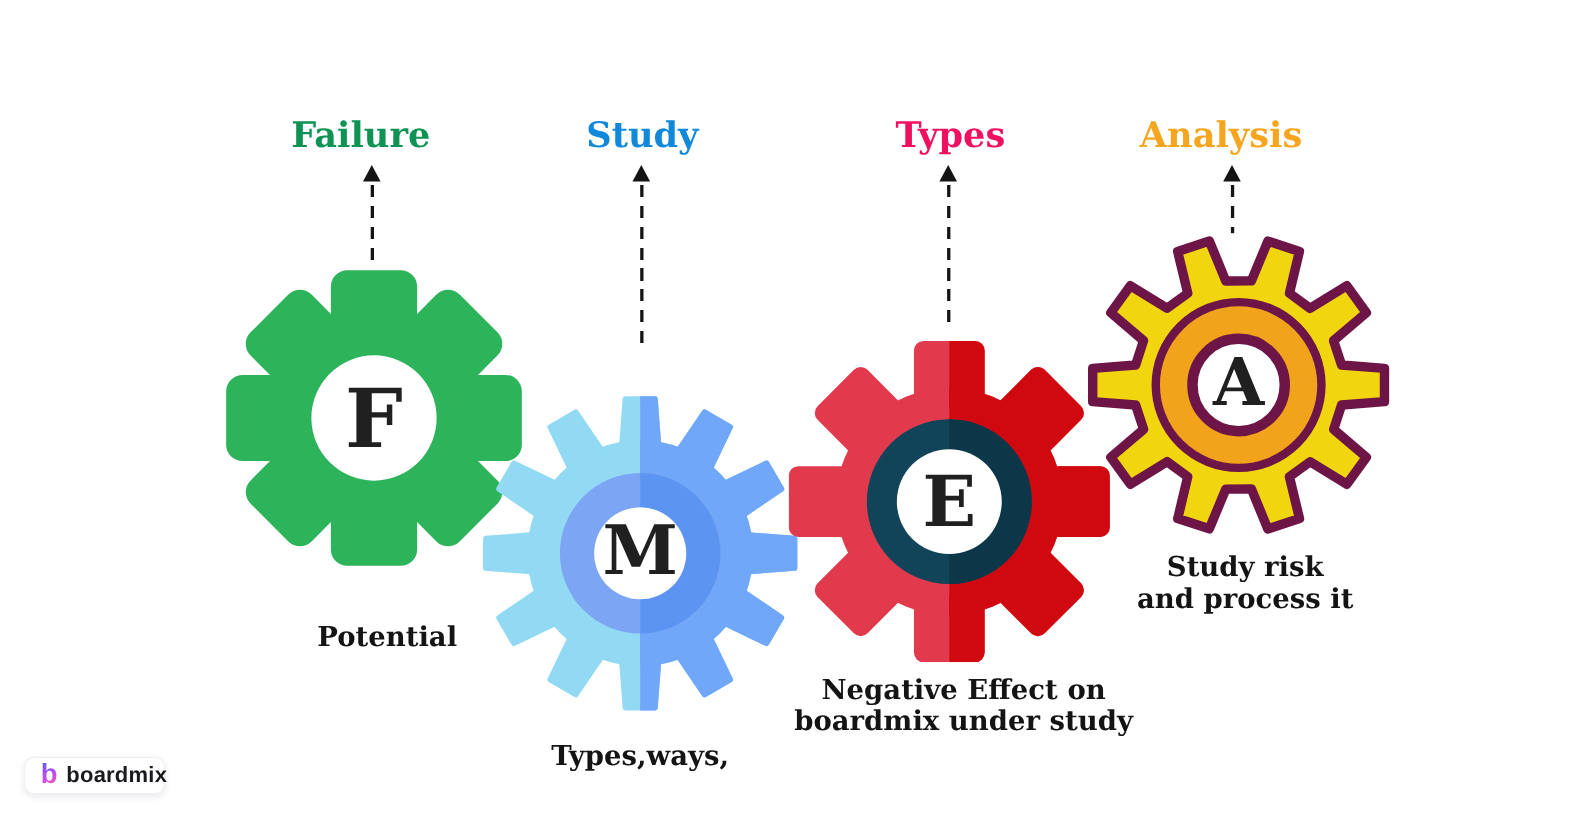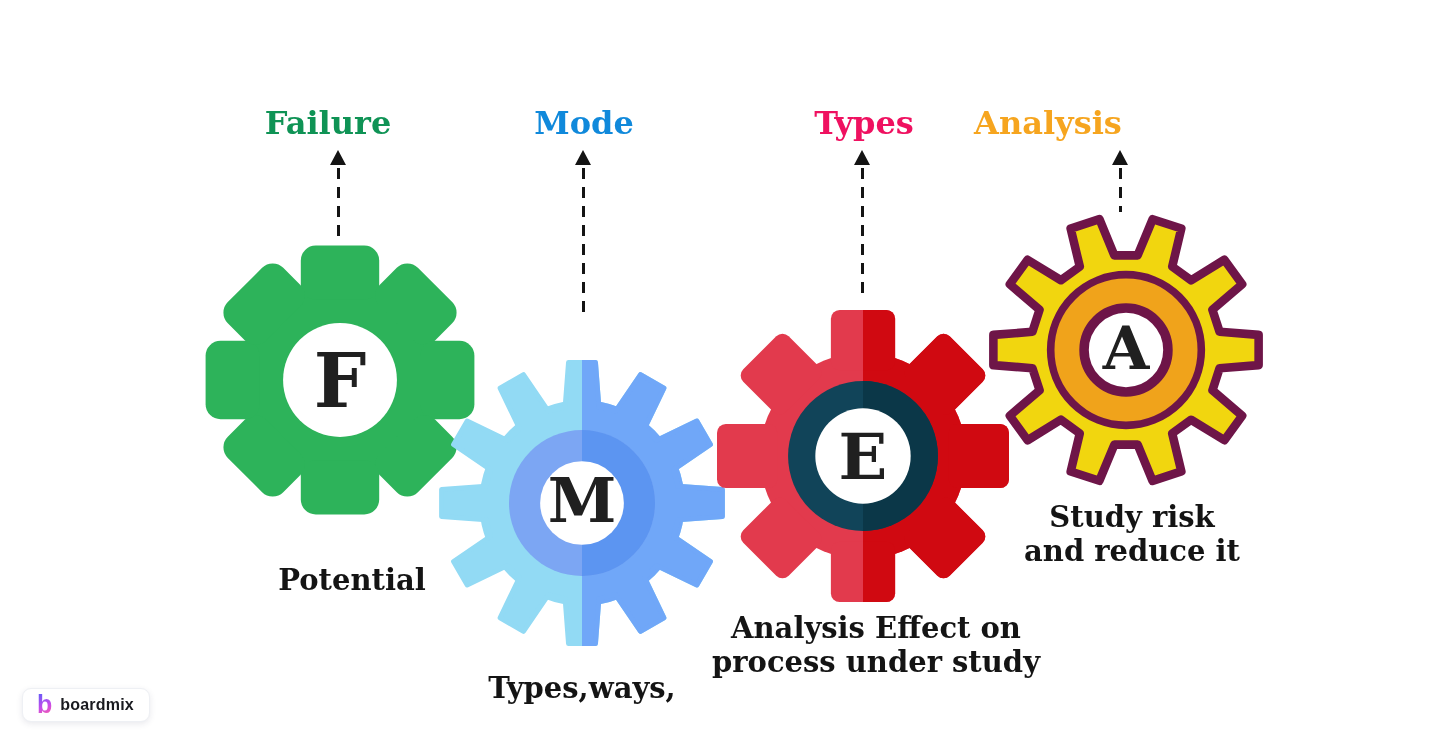--- a/index.html
+++ b/index.html
@@ -51,53 +51,53 @@
   
   .letter{
     position:absolute;transform:translate(-50%,-50%);
     font-family:"DejaVu Serif",serif;font-weight:bold;color:var(--letter);line-height:1;
     z-index:5;
   }
 
   
   .caption{
     position:absolute;transform:translateX(-50%);text-align:center;
-    font-family:"DejaVu Serif",serif;font-weight:bold;font-size:29px;line-height:1.16;
+    font-family:"DejaVu Serif",serif;font-weight:bold;font-size:25px;line-height:1.16;
     color:var(--caption);white-space:nowrap;
   }
   .caption span{display:block;}
 
   
   .badge{
     position:absolute;left:22px;top:688px;width:128px;height:34px;
     background:#ffffff;border:1px solid #eef0f4;border-radius:9px;
     box-shadow:0 2px 6px rgba(40,40,80,0.10);
     display:flex;align-items:center;gap:8px;padding:0 0 0 14px;box-sizing:border-box;
     cursor:pointer;
   }
   .blogo{
     font-family:"Liberation Sans",sans-serif;font-weight:800;font-size:25px;line-height:1;
     background:linear-gradient(155deg,var(--brand-grad-1) 10%,var(--brand-grad-2) 55%,var(--brand-grad-3) 90%);
     -webkit-background-clip:text;background-clip:text;color:transparent;
     transform:translateY(-1px);
   }
   .bname{
-    font-family:"Liberation Sans",sans-serif;font-weight:700;font-size:16px;
+    font-family:"Liberation Sans",sans-serif;font-weight:700;font-size:20px;
     letter-spacing:.2px;color:var(--brand-text);
   }
 </style>
 </head>
 <body>
 
 <div class="stage">
 
   <div class="title t0" style="left:328px">Failure</div>
-  <div class="title t1" style="left:584px">Mode</div>
+  <div class="title t1" style="left:584px">Study</div>
   <div class="title t2" style="left:864px">Types</div>
-  <div class="title t3" style="left:1048px">Analysis</div>
+  <div class="title t3" style="left:1110px">Analysis</div>
 
   <div class="arrow" style="left:338px;top:150px">
     <span class="head"></span>
     <span class="shaft" style="height:70px"></span>
   </div>
   <div class="arrow" style="left:583px;top:150px">
     <span class="head"></span>
     <span class="shaft" style="height:148px"></span>
   </div>
   <div class="arrow" style="left:862px;top:150px">
@@ -205,26 +205,26 @@
   <div class="letter" style="left:1126px;top:348px;font-size:60px">A</div>
 
   <div class="caption" style="left:352px;top:564px">
     <span>Potential</span>
     <span></span>
   </div>
   <div class="caption" style="left:582px;top:672px">
     <span>Types,ways,</span>
   </div>
   <div class="caption" style="left:876px;top:612px">
-    <span>Analysis Effect on</span>
-    <span>process under study</span>
+    <span>Negative Effect on</span>
+    <span>boardmix under study</span>
   </div>
   <div class="caption" style="left:1132px;top:501px">
     <span>Study risk</span>
-    <span>and reduce it</span>
+    <span>and process it</span>
   </div>
 
   <div class="badge">
     <span class="blogo">b</span>
     <span class="bname">boardmix</span>
   </div>
 
 </div>
 
 </body></html>

